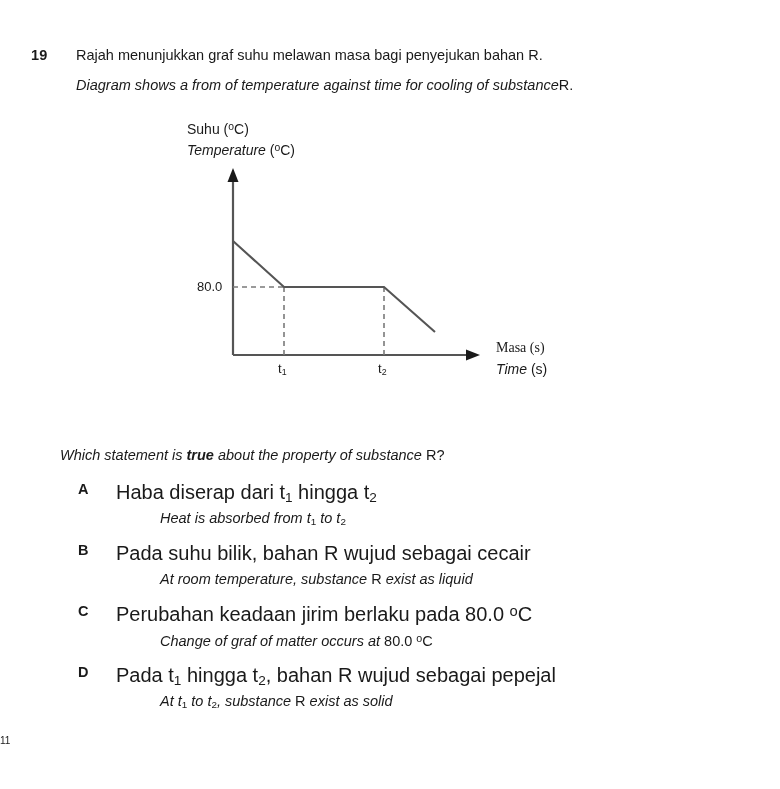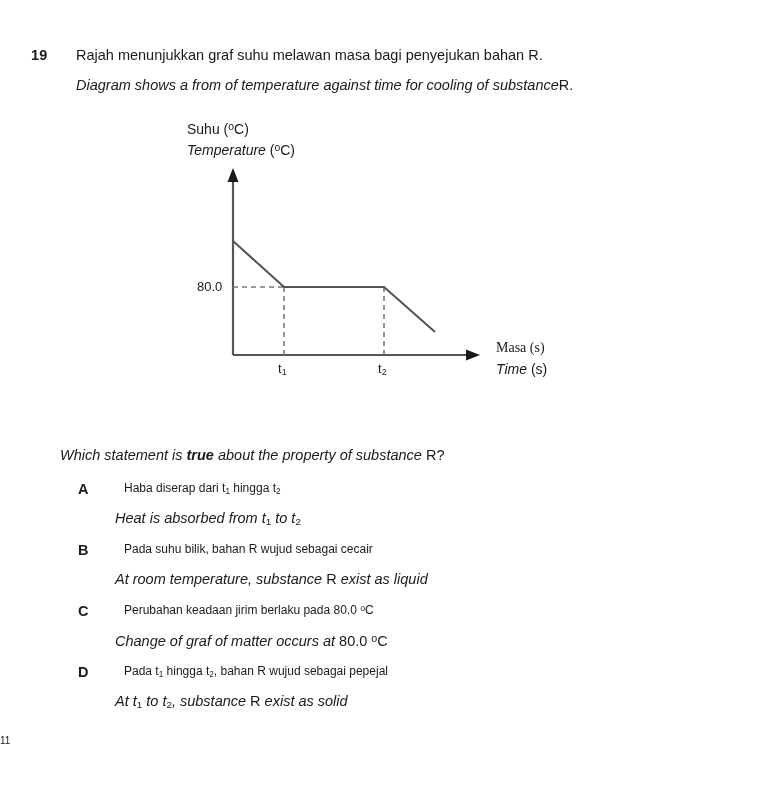--- a/index.html
+++ b/index.html
@@ -104,33 +104,33 @@
   
   .option { position: absolute; left: 0; width: 780px; }
   .option .letter {
     position: absolute;
     left: 78px;
     font-size: 14.5px;
     font-weight: bold;
   }
   .option .line-my {
     position: absolute;
-    left: 124px;
-    font-size: 12px;
+    left: 116px;
+    font-size: 20px;
     white-space: nowrap;
   }
   .option .line-en {
     position: absolute;
     left: 115px;
     font-size: 14.5px;
     font-style: italic;
     white-space: nowrap;
   }
   .option .letter, .option .line-my { top: 0px; }
-  .option .line-en { top: 29px; }
+  .option .line-en { top: 29px; margin-left: 45px; }
 
   .opt-a { top: 481px; }
   .opt-b { top: 542px; }
   .opt-c { top: 603px; }
   .opt-d { top: 664px; }
 
   sub { font-size: 0.68em; vertical-align: -0.22em; }
   .deg { font-size: 0.74em; vertical-align: 0.36em; }
 
   

